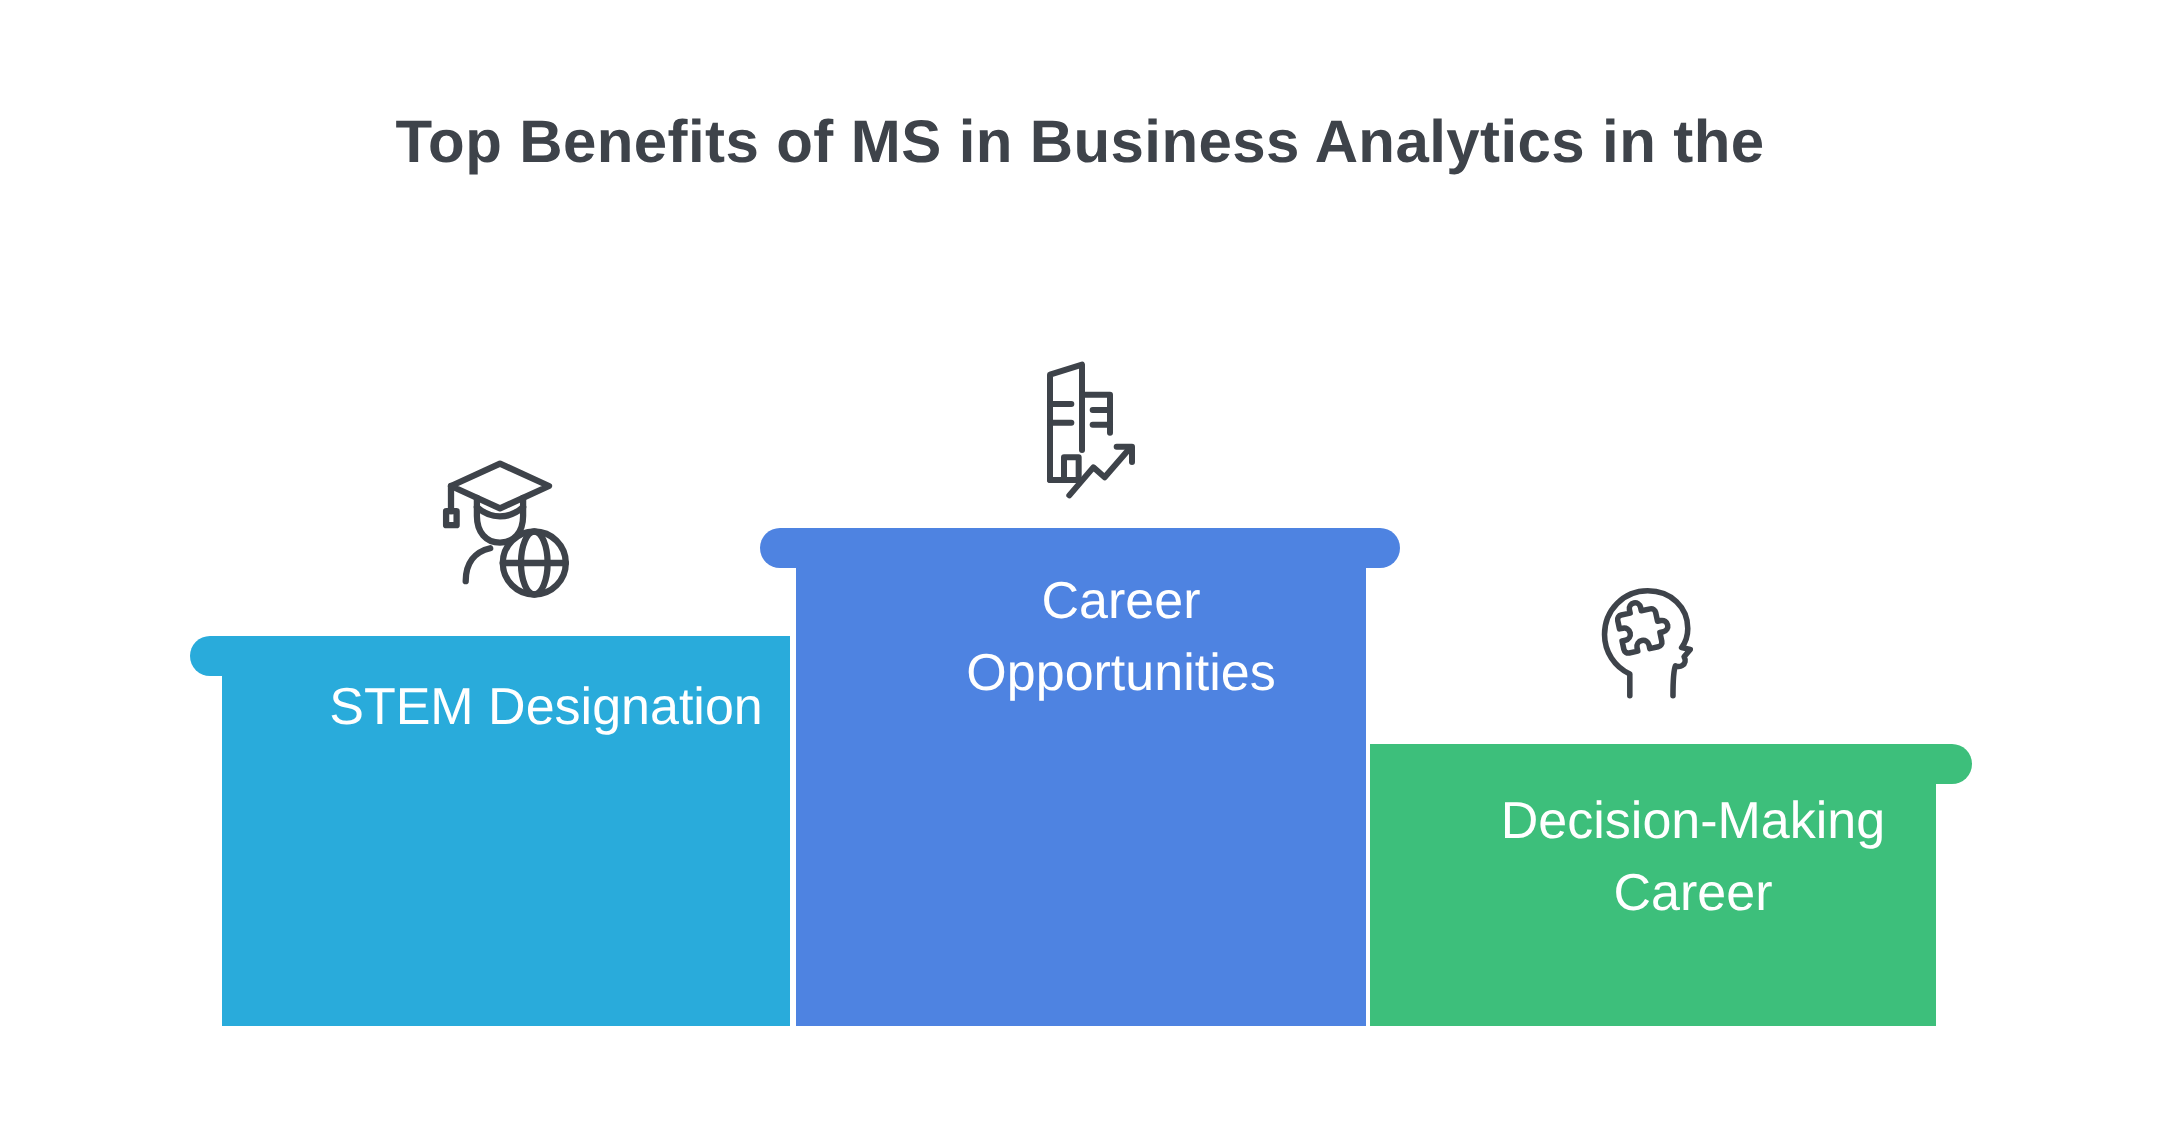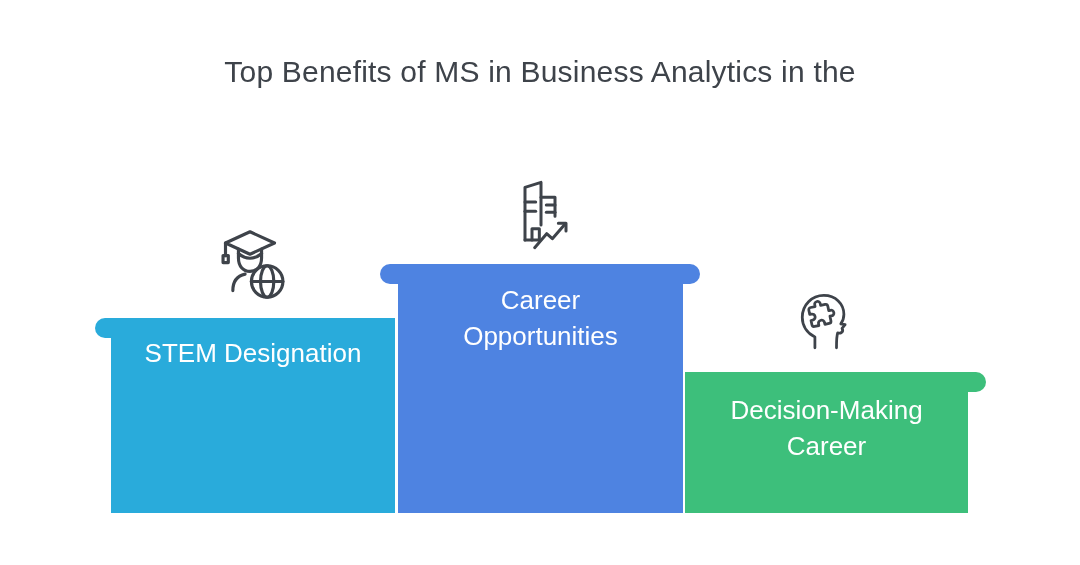--- a/index.html
+++ b/index.html
@@ -1,30 +1,30 @@
 <!DOCTYPE html>
 <html><head>
 <meta charset="utf-8">
 <style>
   html,body{margin:0;padding:0;}
   body{background:#ffffff;font-family:"Liberation Sans", sans-serif;}
   .canvas{position:relative;width:1080px;height:565px;background:#ffffff;overflow:hidden;}
   .title{
     position:absolute;left:0;top:50px;width:1080px;
-    text-align:center;font-weight:400;font-size:30px;line-height:44px;
+    text-align:center;font-weight:700;font-size:30px;line-height:44px;
     letter-spacing:.2px;
   }
   .bar-body{position:absolute;}
   .bar-lip{position:absolute;height:20px;}
   .lip-left{border-radius:10px 0 0 10px;}
   .lip-both{border-radius:10px;}
   .lip-right{border-radius:0 10px 10px 0;}
   .bar-label{
     position:absolute;text-align:center;color:#ffffff;
-    font-size:26px;line-height:36px;font-weight:400;
+    font-size:26px;line-height:36px;font-weight:400;margin-left:20px;
   }
   .icon{position:absolute;}
   .icon svg{display:block;fill:none;stroke-linecap:round;stroke-linejoin:round;}
 </style>
 </head>
 <body>
 
 <div class="canvas">
 
   <div class="title" style="color: rgb(62, 67, 74);">

